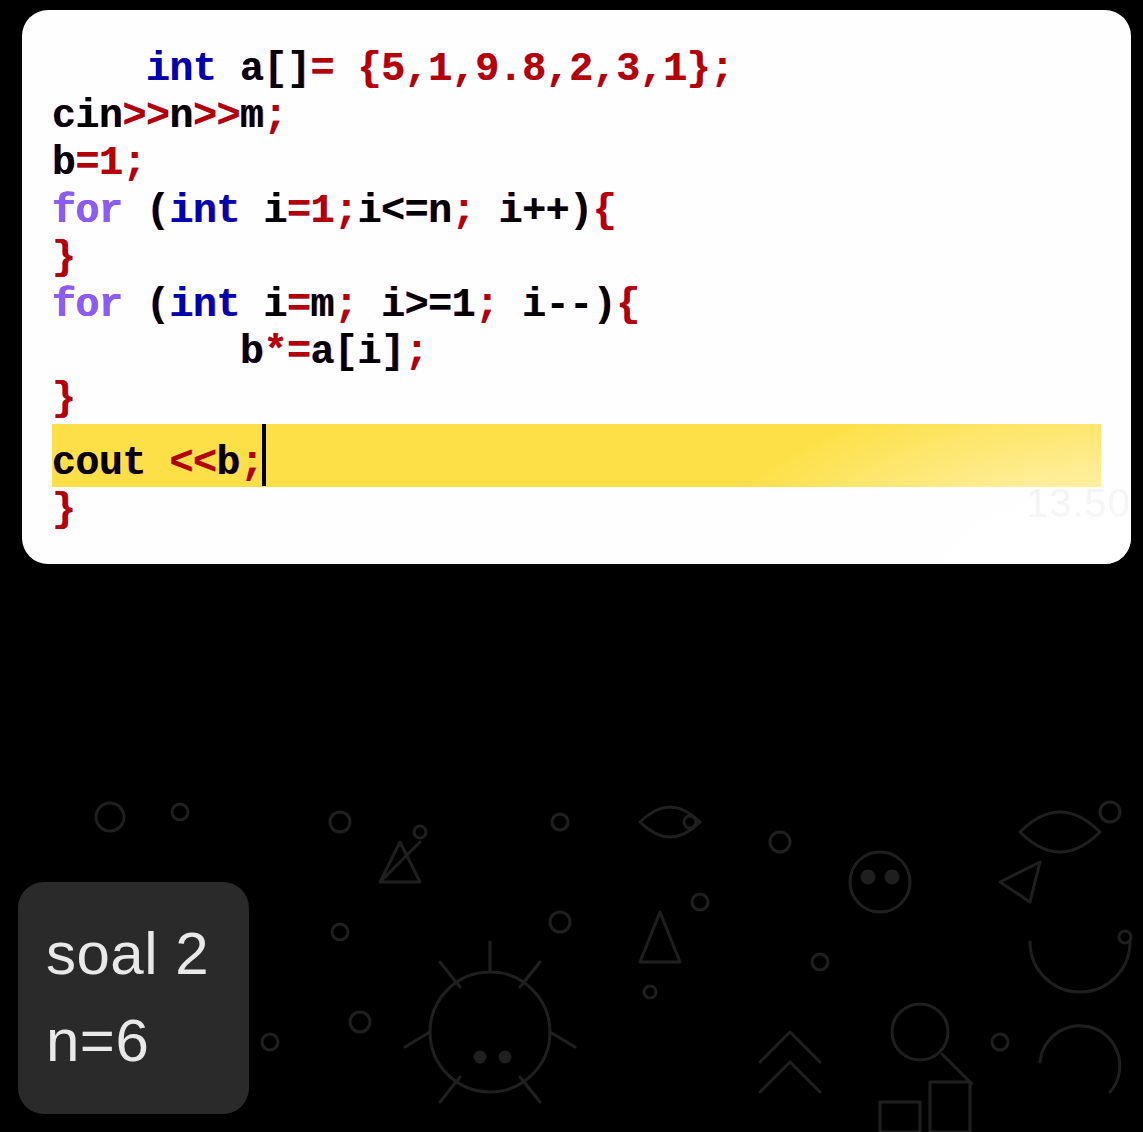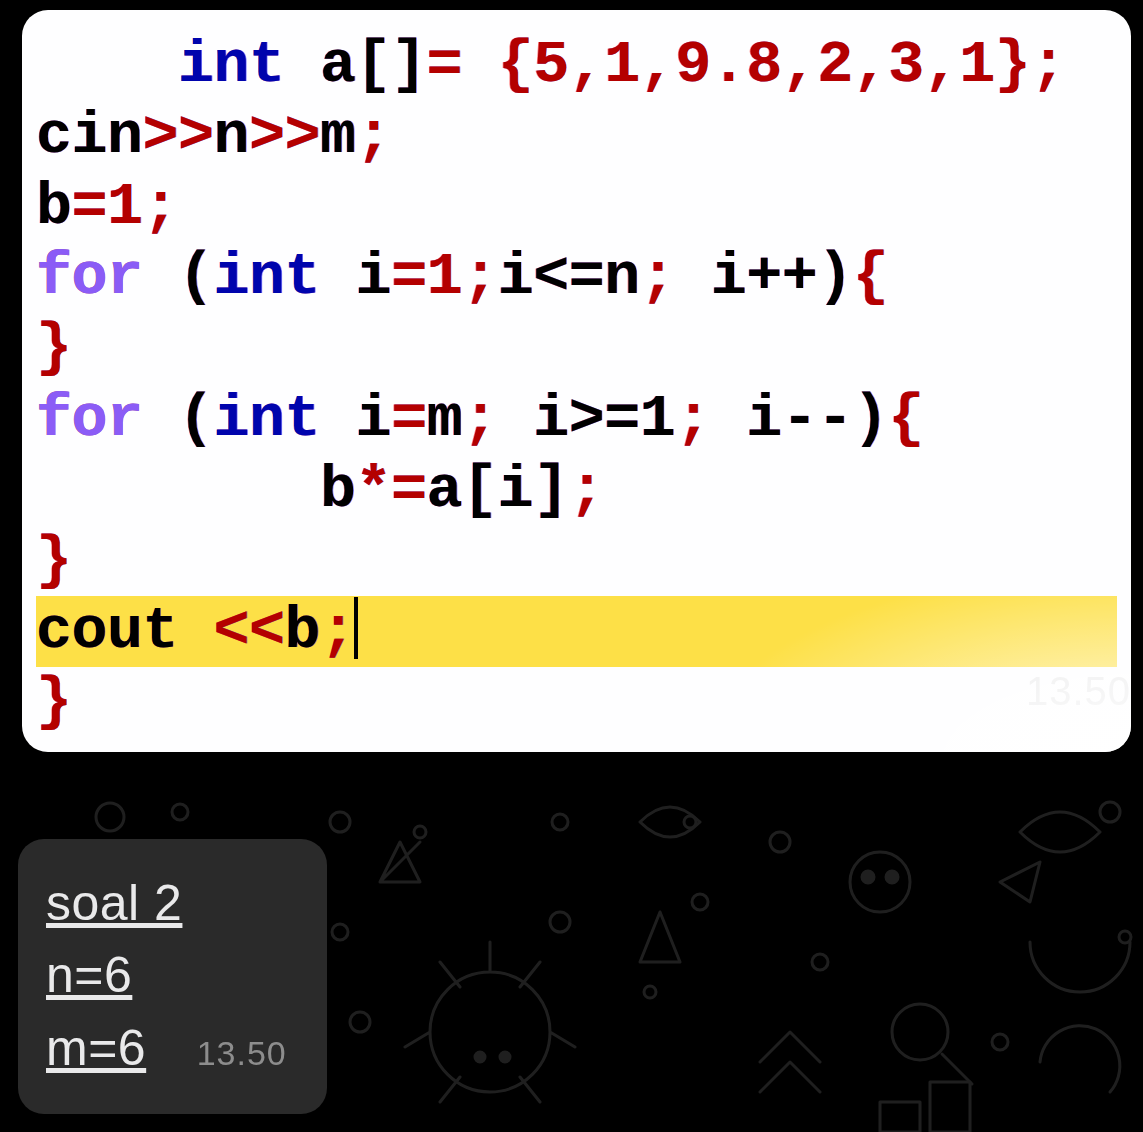--- a/index.html
+++ b/index.html
@@ -11,24 +11,24 @@
     padding:20px 14px 14px 14px;
     box-shadow:0 2px 8px rgba(0,0,0,.4);
     overflow:hidden;
   }
   .code-bubble:after{
     content:"";position:absolute;right:-10px;bottom:-10px;width:450px;height:200px;
     background:radial-gradient(ellipse at bottom right, rgba(255,255,255,.9), rgba(255,255,255,0) 70%);
     pointer-events:none;
   }
   pre.code{
-    margin:0;
+    margin:16px;
     font-family:"Courier New",Courier,monospace;
     font-weight:bold;
-    font-size:60px;
+    font-size:40px;
     line-height:1.18;
     white-space:pre;
     letter-spacing:-.5px;
     text-shadow:.6px 0 0 rgba(0,0,255,.5), -.6px 0 0 rgba(255,0,0,.5);
   }
   .kw{color:#8b5cf6;}
   .ty{color:#0004ad;}
   .id{color:#000;}
   .op{color:#b40000;}
   .num{color:#b40000;}
@@ -47,21 +47,21 @@
     background:#000;overflow:hidden;
   }
   .doodle-bg svg{position:absolute;inset:0;width:100%;height:100%;opacity:.12;}
   .msg-bubble{
     position:absolute;left:18px;bottom:18px;
     background:#2a2a2a;border-radius:26px;
     padding:28px 40px 30px 28px;
     color:#e9e9ea;
     font-family:Arial,sans-serif;
   }
-  .msg-line{font-size:50px;line-height:1.45;letter-spacing:.5px;text-decoration:underline;}
+  .msg-line{font-size:60px;line-height:1.45;letter-spacing:.5px;}
   .msg-time{display:inline-block;color:#8d8d8d;font-size:34px;margin-left:46px;letter-spacing:1px;}
 </style>
 </head>
 <body>
 
 <div class="code-bubble">
 
   <pre class="code"><span class="line"><span>    </span><span class="ty">int</span> <span class="id">a</span><span class="pn">[]</span><span class="op">=</span> <span class="br">{</span><span class="num">5,1,9.8,2,3,1</span><span class="br">}</span><span class="op">;</span></span><span class="line"><span class="id">cin</span><span class="op">&gt;&gt;</span><span class="id">n</span><span class="op">&gt;&gt;</span><span class="id">m</span><span class="op">;</span></span><span class="line"><span class="id">b</span><span class="op">=</span><span class="num">1</span><span class="op">;</span></span><span class="line"><span class="kw">for</span> <span class="pn">(</span><span class="ty">int</span> <span class="id">i</span><span class="op">=</span><span class="num">1</span><span class="op">;</span><span class="id">i&lt;=n</span><span class="op">;</span> <span class="id">i++</span><span class="pn">)</span><span class="br">{</span></span><span class="line"><span class="br">}</span></span><span class="line"><span class="kw">for</span> <span class="pn">(</span><span class="ty">int</span> <span class="id">i</span><span class="op">=</span><span class="id">m</span><span class="op">;</span> <span class="id">i&gt;=1</span><span class="op">;</span> <span class="id">i--</span><span class="pn">)</span><span class="br">{</span></span><span class="line"><span>        </span><span class="id">b</span><span class="op">*=</span><span class="id">a</span><span class="pn">[</span><span class="id">i</span><span class="pn">]</span><span class="op">;</span></span><span class="line"><span class="br">}</span></span><span class="line hl"><span class="id">cout</span> <span class="op">&lt;&lt;</span><span class="id">b</span><span class="op">;</span><span class="caret"></span></span><span class="line"><span class="br">}</span></span></pre>
 
   <div class="time-right">13.50</div>
@@ -106,18 +106,14 @@
         <circle cx="1110" cy="50" r="10"></circle>
       <circle cx="270" cy="280" r="8"></circle>
         <circle cx="360" cy="260" r="10"></circle>
       <path d="M1000 120 l40 -20 -10 40 z"></path>
     </g>
   </svg>
 
   <div class="msg-bubble">
     <div class="msg-line">soal 2</div>
     <div class="msg-line">n=6</div>
-    <div>
-      <span class="msg-line">m=6</span>
-      <span class="msg-time">13.50</span>
-    </div>
   </div>
 </div>
 
 </body></html>

